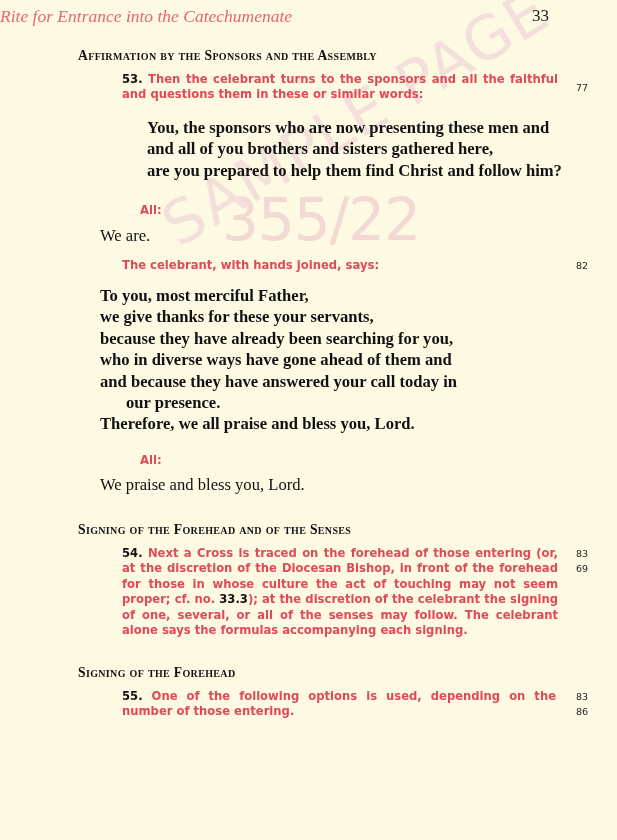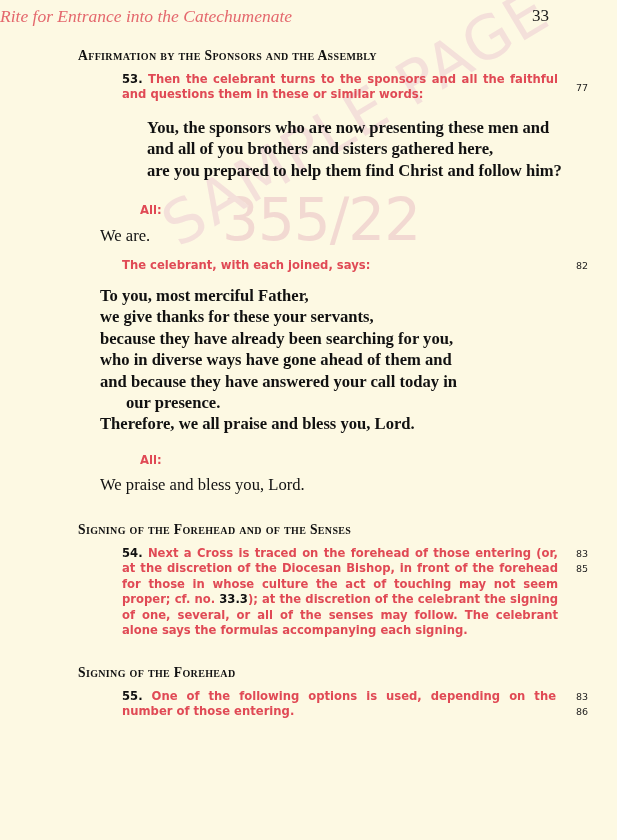--- a/index.html
+++ b/index.html
@@ -205,21 +205,21 @@
 
     <div class="verse" style="top:117px;margin-left:47px;">
       <span class="line">You, the sponsors who are now presenting these men and</span>
       <span class="line">and all of you brothers and sisters gathered here,</span>
       <span class="line">are you prepared to help them find Christ and follow him?</span>
     </div>
 
     <div class="speaker" style="top:203px;">All:</div>
     <div class="response" style="top:225px;">We are.</div>
 
-    <div class="rubric" style="top:258px;">The celebrant, with each joined, says:</div>
+    <div class="rubric" style="top:258px;">The celebrant, with hands joined, says:</div>
     <div class="margnum" style="top:258px;">82</div>
 
     <div class="verse" style="top:285px;">
       <span class="line">To you, most merciful Father,</span>
       <span class="line">we give thanks for these your servants,</span>
       <span class="line">because they have already been searching for you,</span>
       <span class="line">who in diverse ways have gone ahead of them and</span>
       <span class="line">and because they have answered your call today in</span>
       <span class="line ind">our presence.</span>
       <span class="line">Therefore, we all praise and bless you, Lord.</span>
@@ -228,21 +228,21 @@
     <div class="speaker" style="top:453px;">All:</div>
     <div class="response" style="top:474px;">We praise and bless you, Lord.</div>
 
     <div class="blk sec-head" style="top:522px;">Signing of the Forehead and of the Senses</div>
 
     <div class="rubric" style="top:546px;">
       <span class="num">54.</span>
       <span>Next a Cross is traced on the forehead of those entering (or, at the discretion of the Diocesan Bishop, in front of the forehead for those in whose culture the act of touching may not seem proper; cf. no. </span><span class="blacknum">33.3</span><span>); at the discretion of the celebrant the signing of one, several, or all of the senses may follow. The celebrant alone says the formulas accompanying each signing.</span>
     </div>
     <div class="margnum" style="top:546px;">83</div>
-    <div class="margnum" style="top:561px;">85</div>
+    <div class="margnum" style="top:561px;">69</div>
 
     <div class="blk sec-head" style="top:665px;">Signing of the Forehead</div>
 
     <div class="rubric" style="top:689px; width:434px;">
       <span class="num">55.</span>
       <span>One of the following options is used, depending on the number of those entering.</span>
     </div>
     <div class="margnum" style="top:689px;">83</div>
     <div class="margnum" style="top:704px;">86</div>
 

